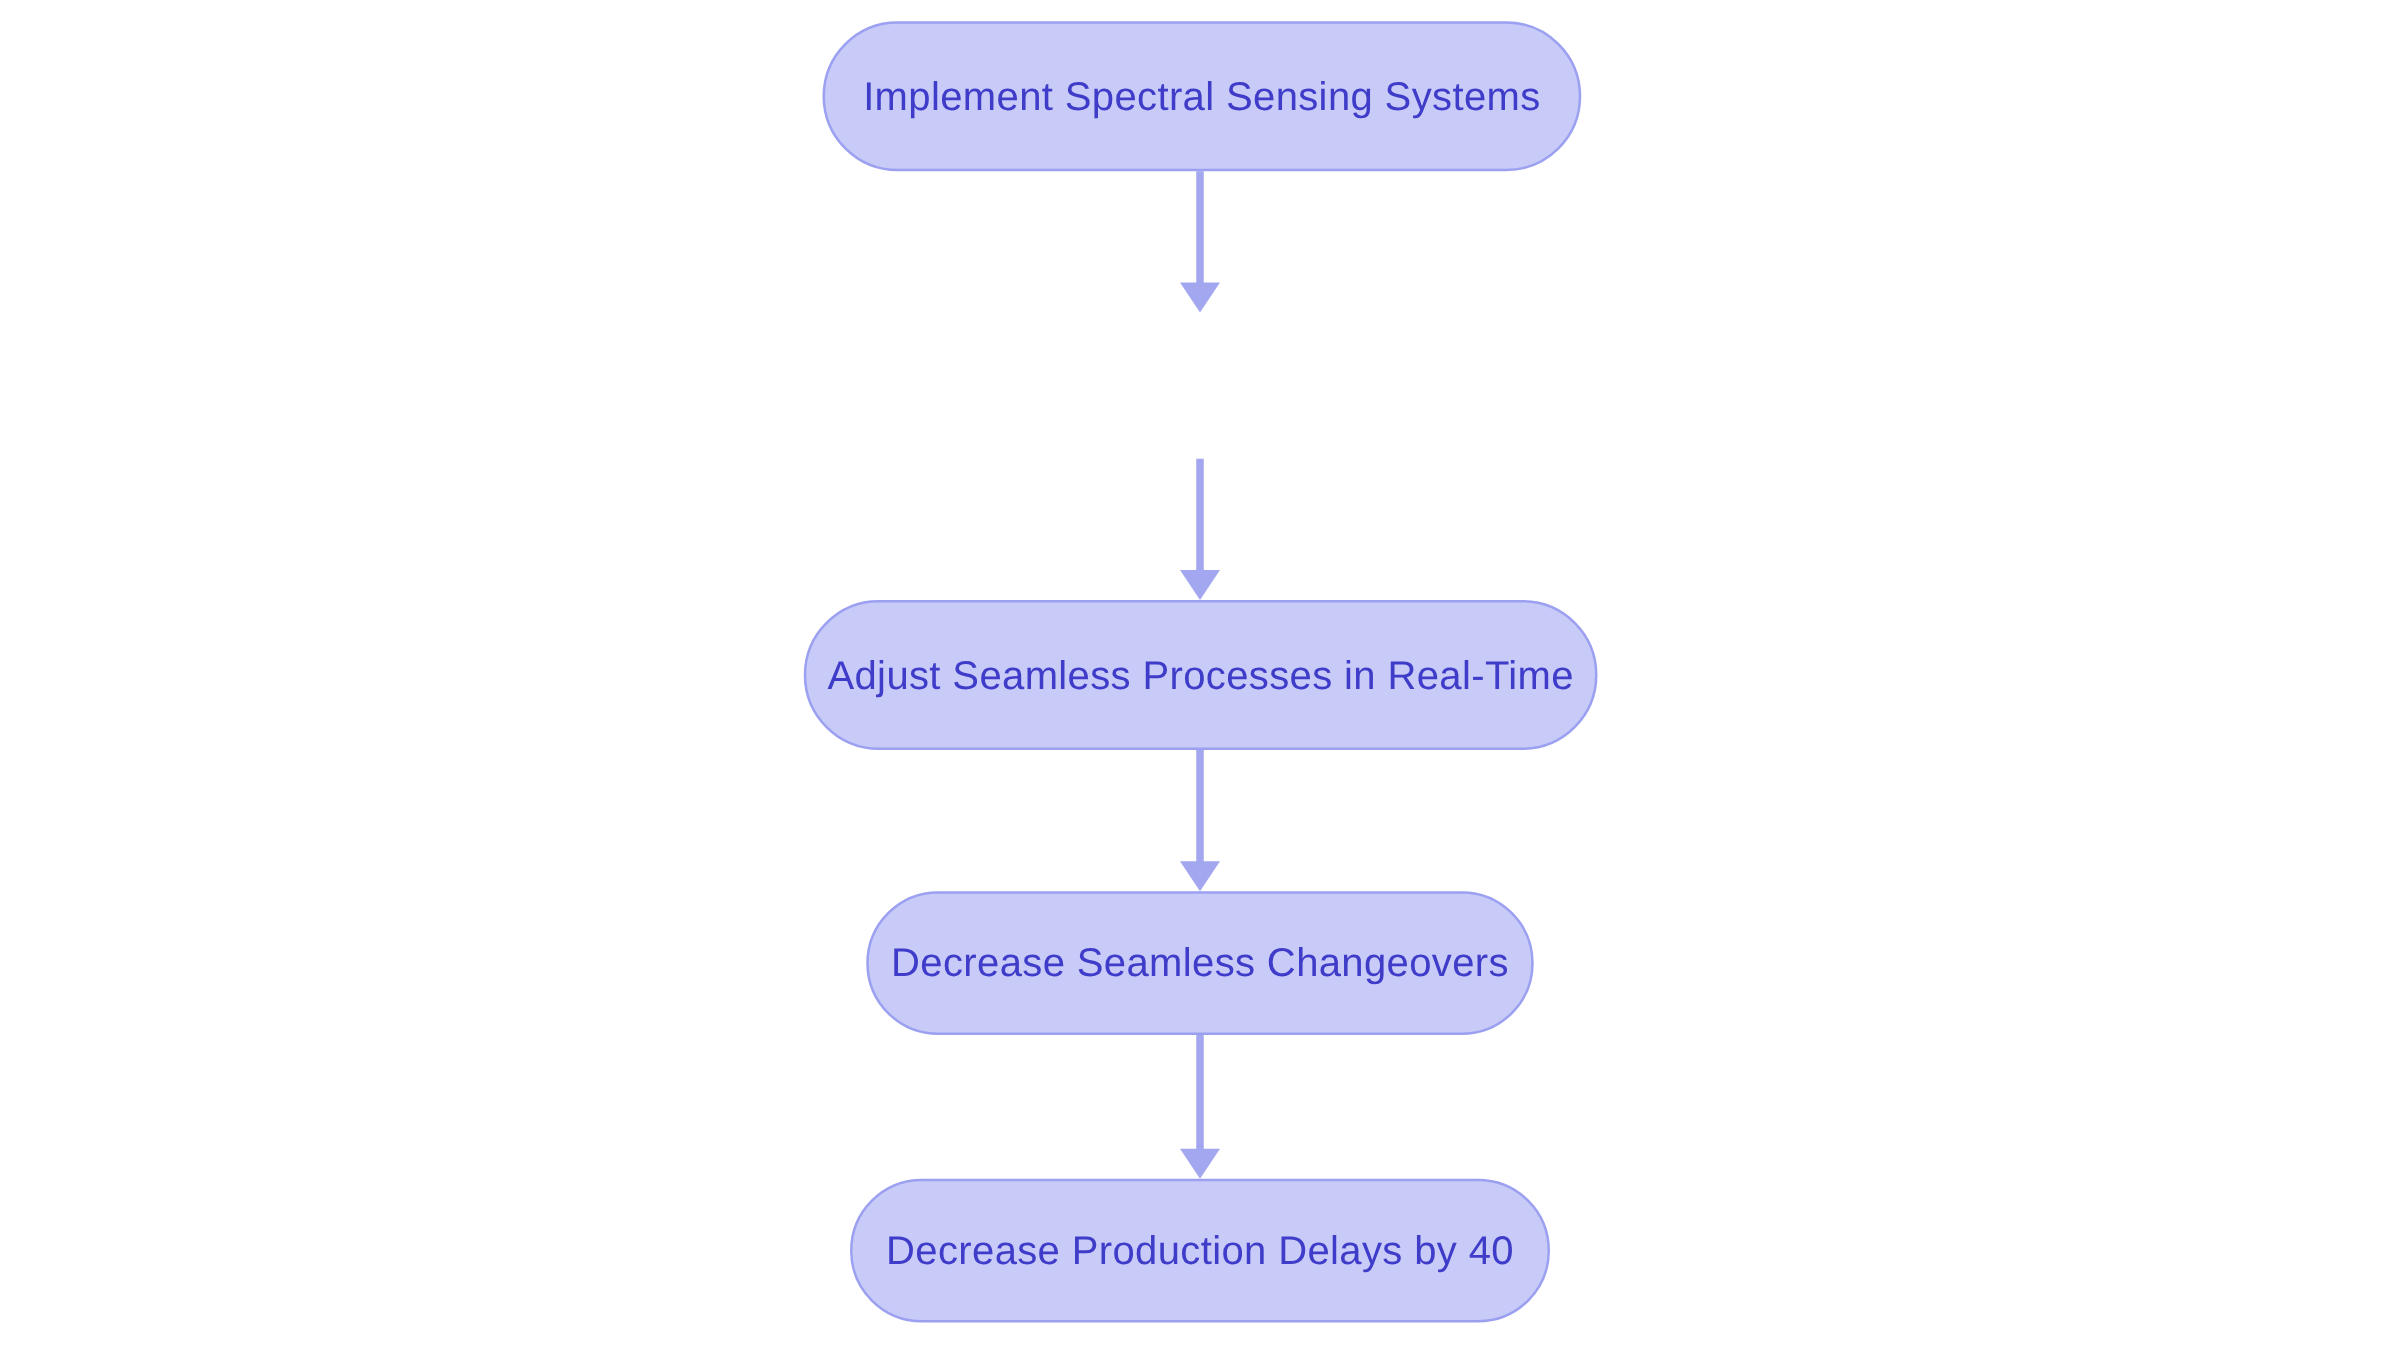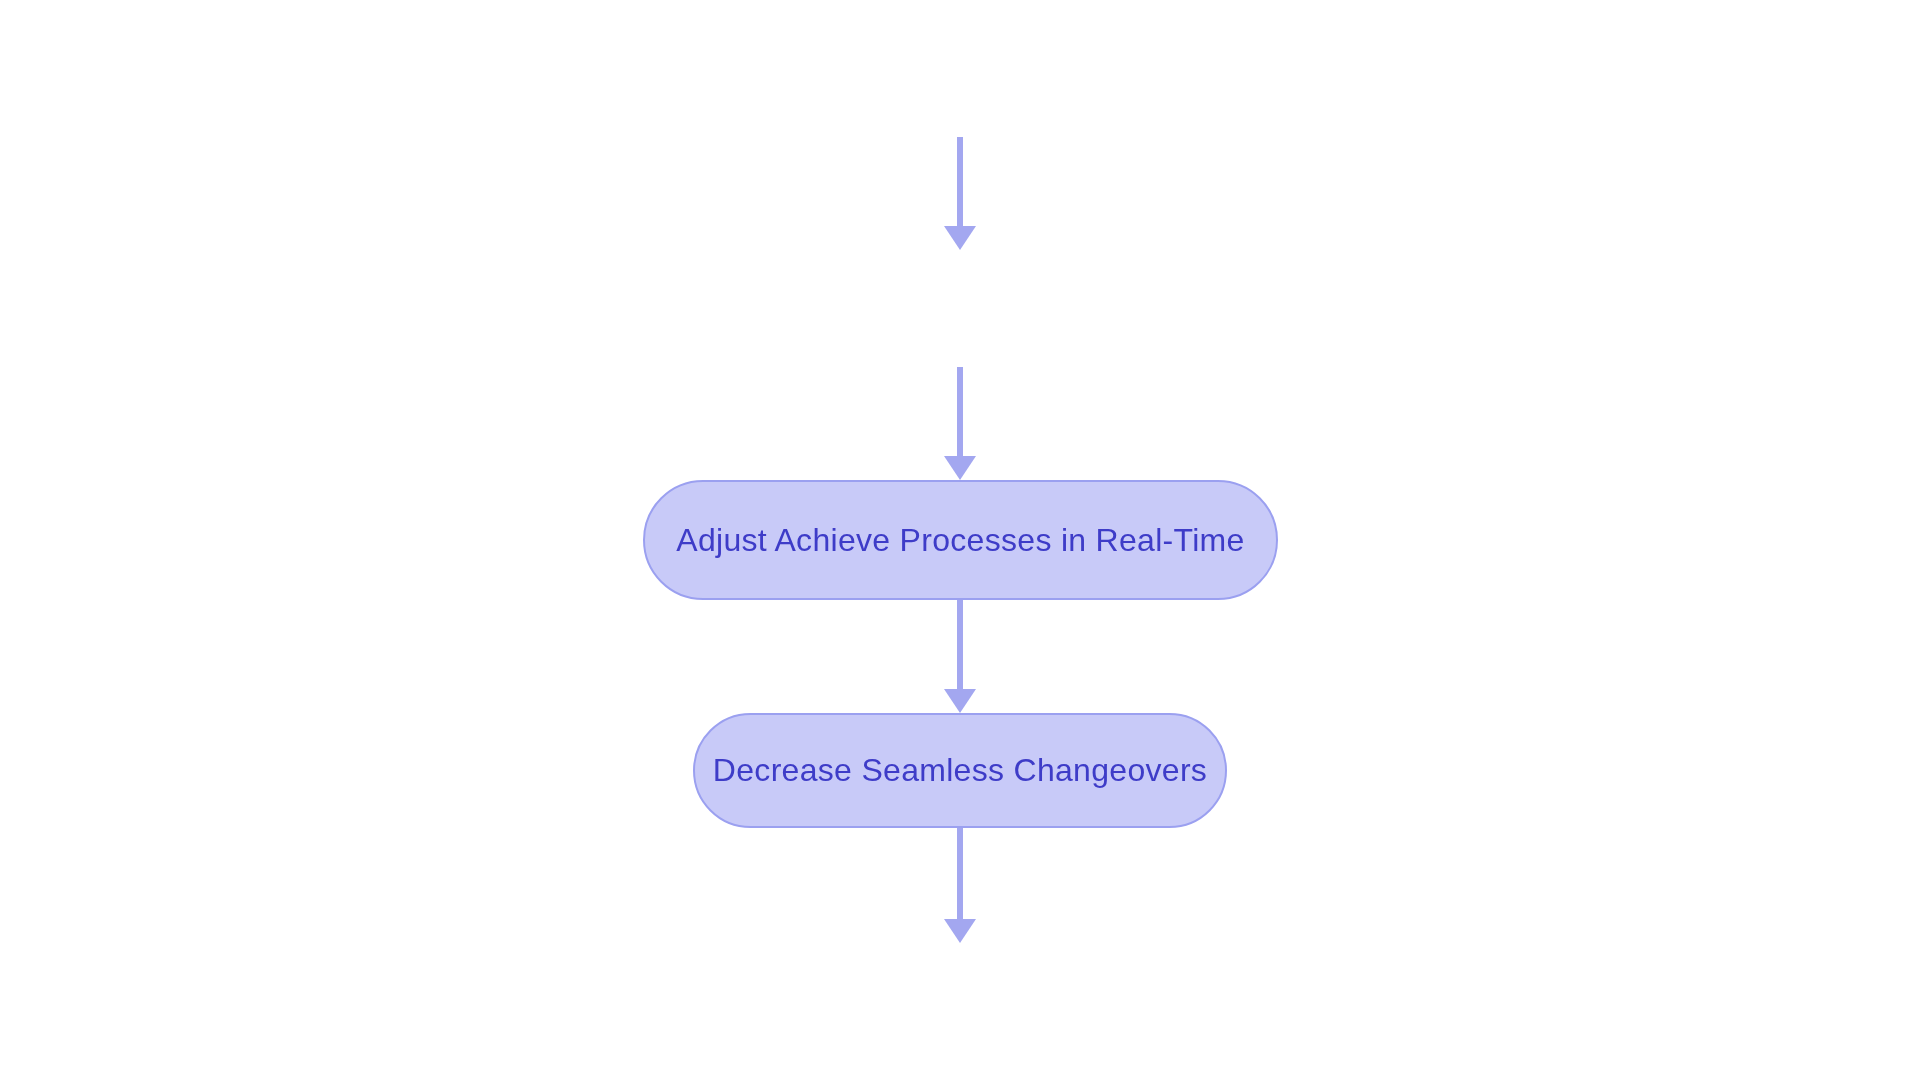--- a/index.html
+++ b/index.html
@@ -66,44 +66,50 @@
     border-left: 16px solid transparent;
     border-right: 16px solid transparent;
     border-top: 24px solid var(--arrow, #a3a7f0);
   }
 </style>
 </head>
 <body>
 
 <div class="canvas">
 
+  <div class="node n1">
+    <span class="label">Implement Spectral Sensing Systems</span>
+  </div>
 
   <div class="edge e1">
     <div class="shaft"></div>
     <div class="head"></div>
   </div>
 
 
   <div class="edge e2">
     <div class="shaft"></div>
     <div class="head"></div>
   </div>
 
   <div class="node n3">
-    <span class="label">Adjust Achieve Processes in Real-Time</span>
+    <span class="label">Adjust Seamless Processes in Real-Time</span>
   </div>
 
   <div class="edge e3">
     <div class="shaft"></div>
     <div class="head"></div>
   </div>
 
   <div class="node n4">
     <span class="label">Decrease Seamless Changeovers</span>
   </div>
 
   <div class="edge e4">
     <div class="shaft"></div>
     <div class="head"></div>
   </div>
 
+  <div class="node n5">
+    <span class="label">Decrease Production Delays by 40</span>
+  </div>
 
 </div>
 
 </body></html>

